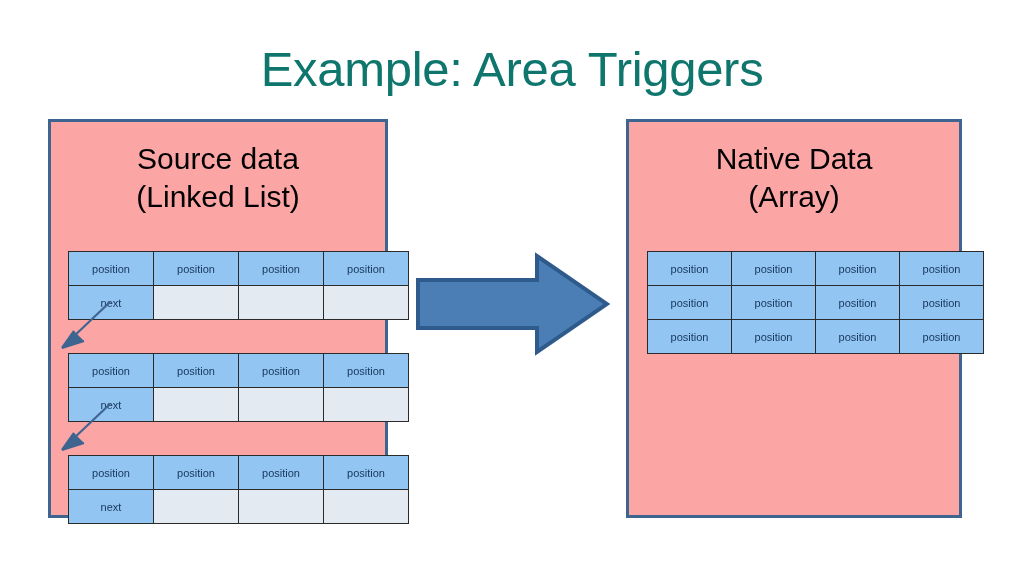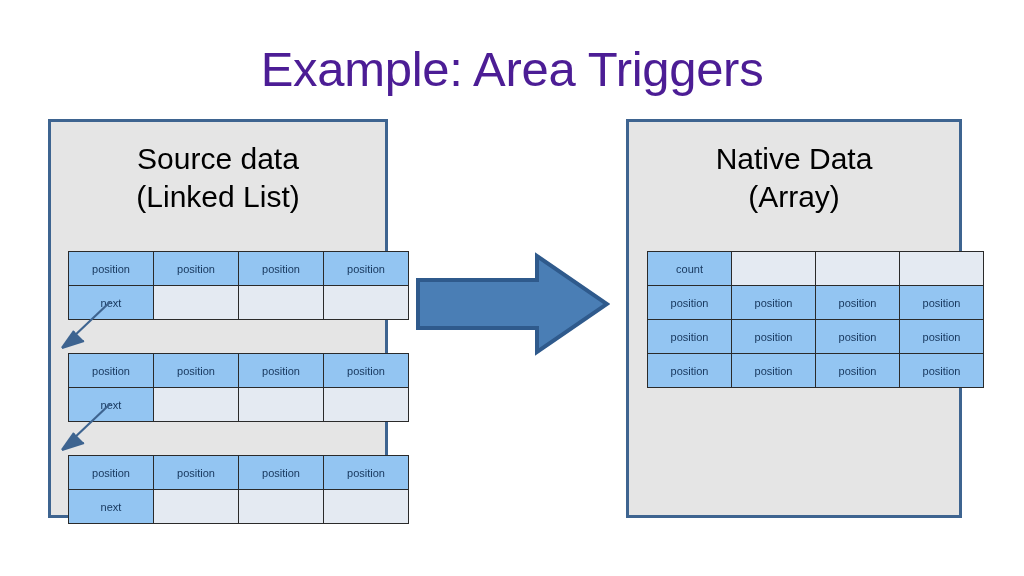--- a/index.html
+++ b/index.html
@@ -19,28 +19,28 @@
   
   #slide-title {
     position: absolute;
     left: 0;
     top: 40px;
     width: 1024px;
     text-align: center;
     font-size: 49px;
     line-height: 58px;
     font-weight: 400;
-    color: #4c1d95;
+    color: #0f766e;
     letter-spacing: -0.3px;
   }
 
   
   .panel {
     position: absolute;
-    background: #e5e5e5;
+    background: #fca5a5;
     border: 3px solid #3E6490;
     box-sizing: border-box;
   }
   #panel-source {
     left: 48px;
     top: 119px;
     width: 340px;
     height: 399px;
   }
   #panel-native {
@@ -179,26 +179,20 @@
     </tbody>
   </table>
 </div>
 
 <div class="panel" id="panel-native">
   <div class="panel-heading">Native Data
 (Array)</div>
 
   <table class="grid" id="array-grid">
     <tbody>
-      <tr>
-        <td class="filled">count</td>
-        <td class="empty"></td>
-        <td class="empty"></td>
-        <td class="empty"></td>
-      </tr>
       <tr>
         <td class="filled">position</td>
         <td class="filled">position</td>
         <td class="filled">position</td>
         <td class="filled">position</td>
       </tr>
       <tr>
         <td class="filled">position</td>
         <td class="filled">position</td>
         <td class="filled">position</td>

